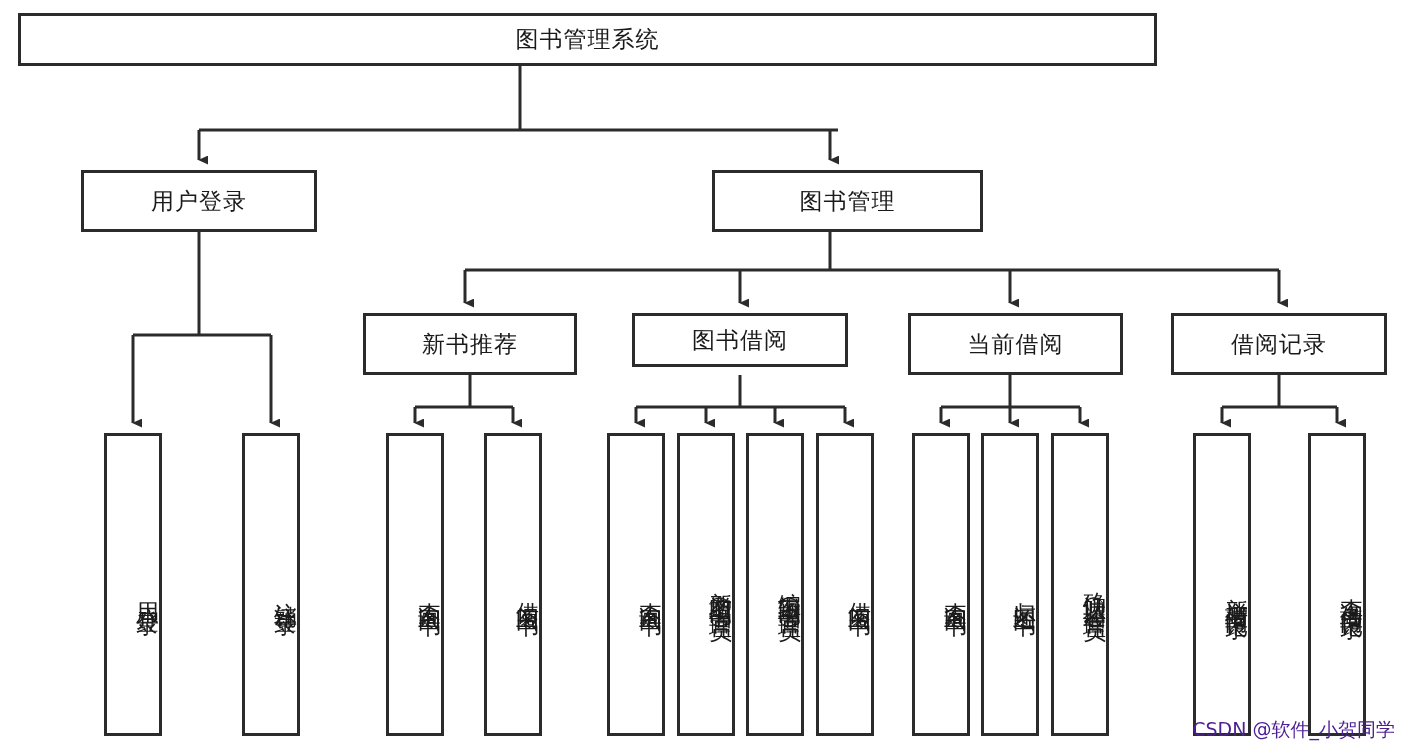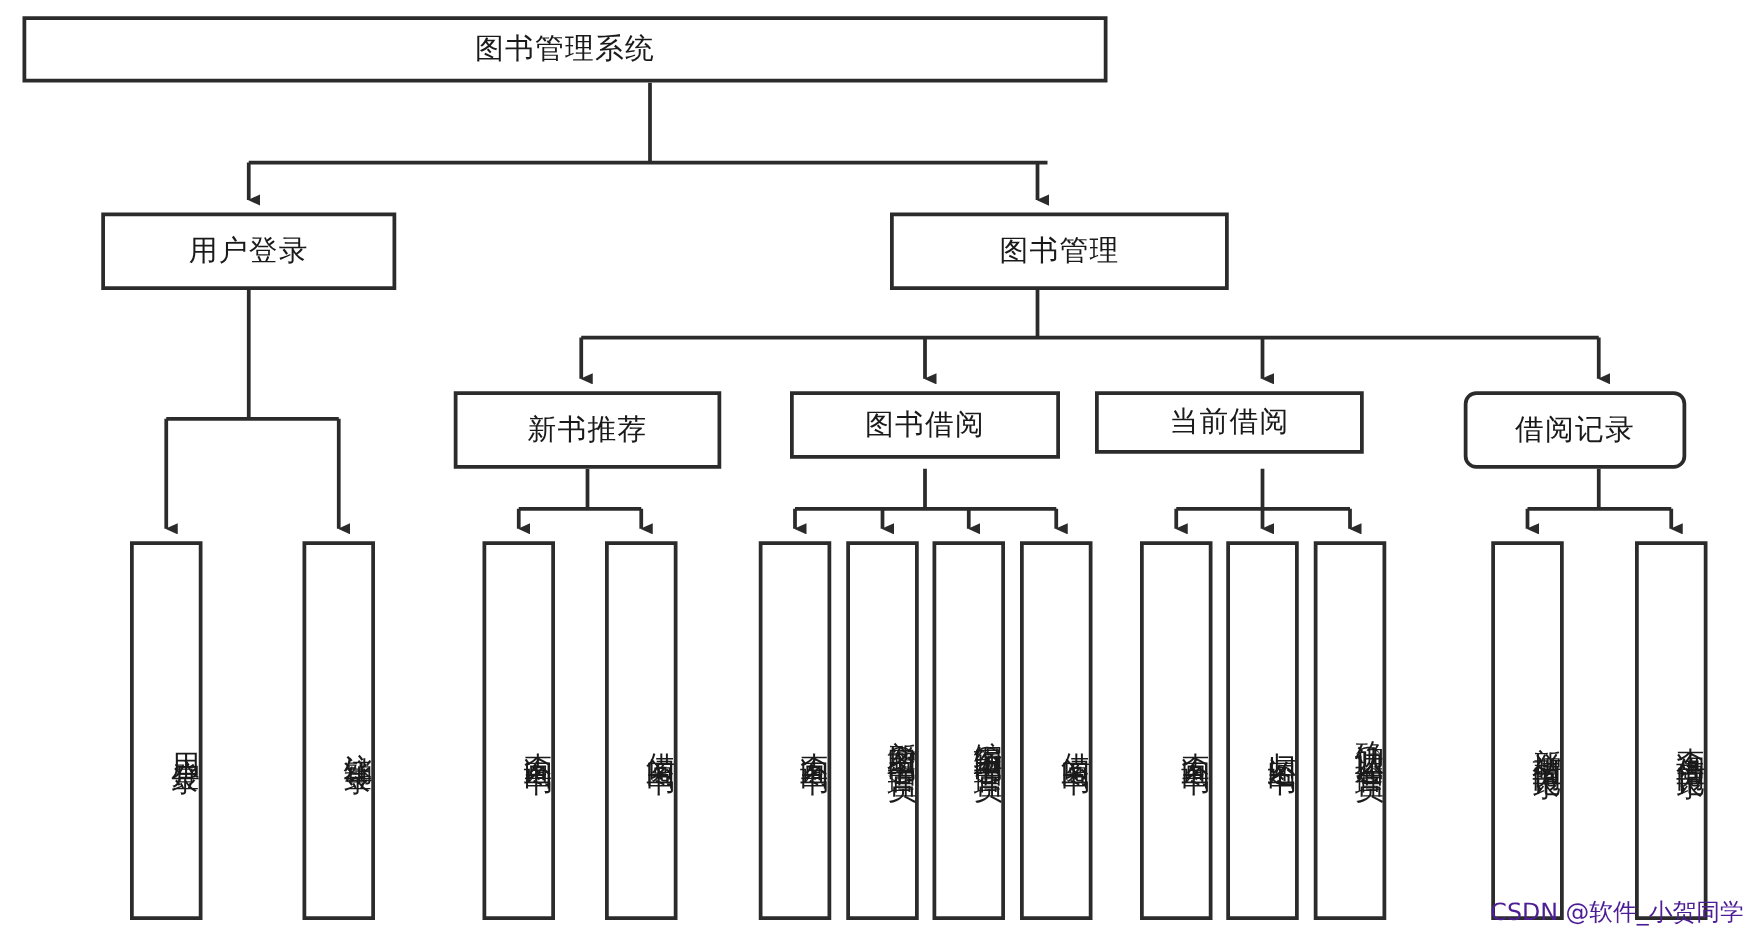--- a/index.html
+++ b/index.html
@@ -109,41 +109,41 @@
       <path d="M1010,407 L1010,423" marker-end="url(#arw)"></path>
       <path d="M1080,407 L1080,423" marker-end="url(#arw)"></path>
 
       <path d="M1279,375 L1279,407"></path>
       <path d="M1222,407 L1337,407"></path>
       <path d="M1222,407 L1222,423" marker-end="url(#arw)"></path>
       <path d="M1337,407 L1337,423" marker-end="url(#arw)"></path>
     </g>
   </svg>
 
-  <div class="node h" style="left:18px;top:13px;width:868px;height:53px;">
+  <div class="node h" style="left:18px;top:13px;width:1139px;height:53px;">
     <span class="lbl">图书管理系统</span>
   </div>
 
   <div class="node h" style="left:81px;top:170px;width:236px;height:62px;">
     <span class="lbl">用户登录</span>
   </div>
   <div class="node h" style="left:712px;top:170px;width:271px;height:62px;">
     <span class="lbl">图书管理</span>
   </div>
 
   <div class="node h" style="left:363px;top:313px;width:214px;height:62px;">
     <span class="lbl">新书推荐</span>
   </div>
   <div class="node h" style="left:632px;top:313px;width:216px;height:54px;">
     <span class="lbl">图书借阅</span>
   </div>
-  <div class="node h" style="left:876px;top:313px;width:215px;height:50px;">
+  <div class="node h" style="left:908px;top:313px;width:215px;height:62px;">
     <span class="lbl">当前借阅</span>
   </div>
-  <div class="node h" style="left:1171px;top:313px;width:178px;height:62px;border-radius:10px;">
+  <div class="node h" style="left:1171px;top:313px;width:216px;height:62px;">
     <span class="lbl">借阅记录</span>
   </div>
 
   <div class="node v" style="left:104px;top:433px;width:58px;height:303px;">
     <span class="lbl">用户登录</span>
   </div>
   <div class="node v" style="left:242px;top:433px;width:58px;height:303px;">
     <span class="lbl">注销登录</span>
   </div>
 

